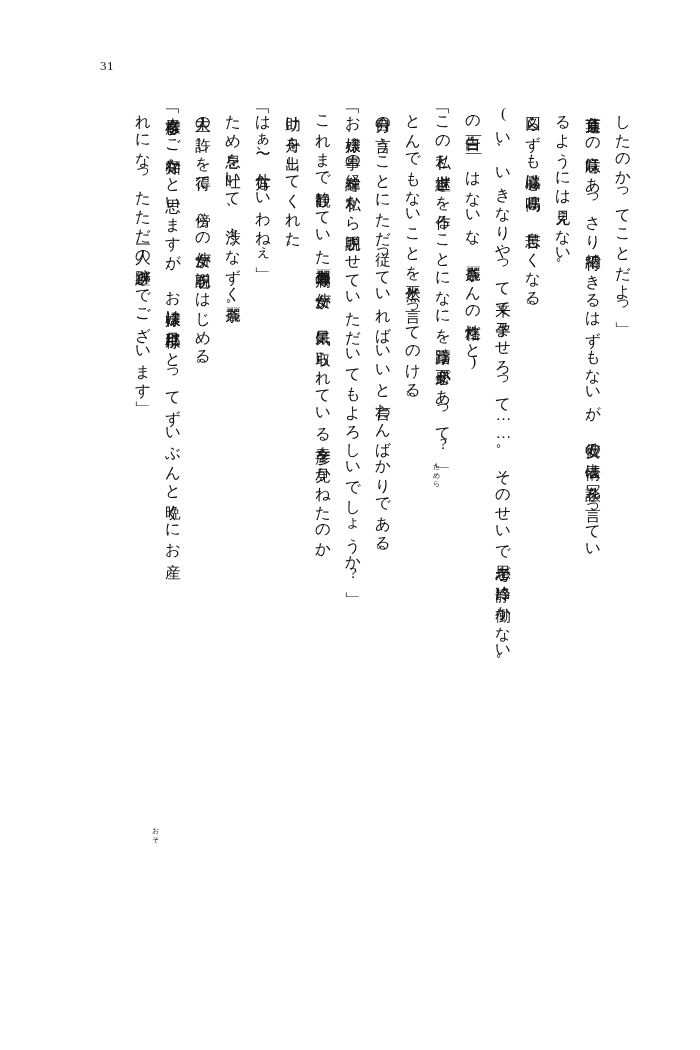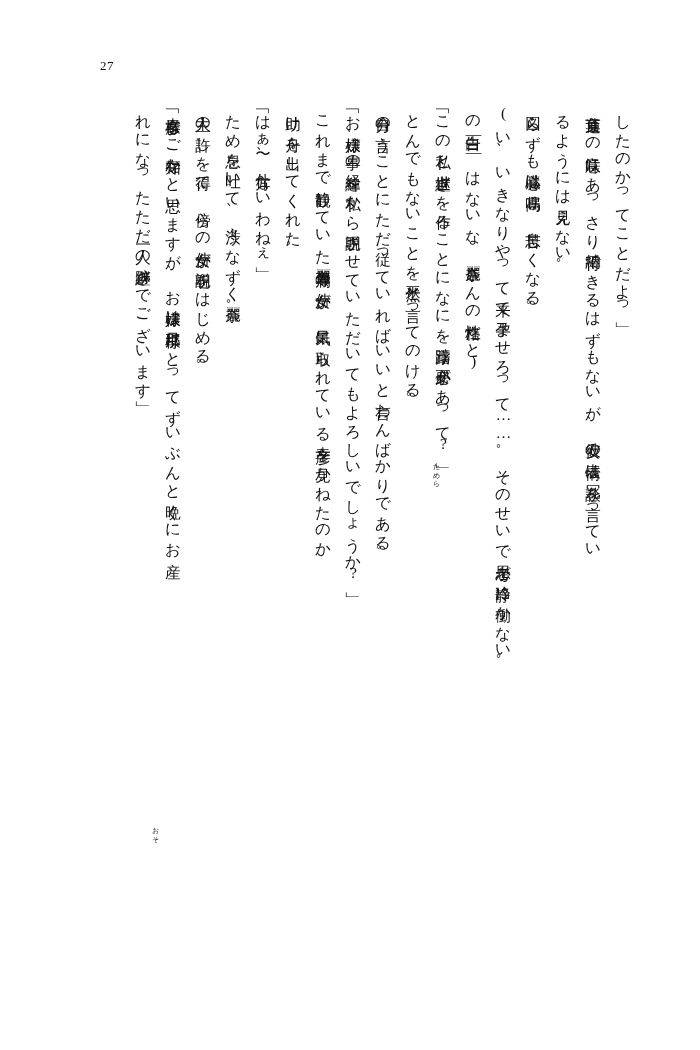--- a/index.html
+++ b/index.html
@@ -57,21 +57,21 @@
     white-space: nowrap;
   }
   .r1 { top: 458px; left: 432px; }
   .r3 { top: 822px; left: 151px; }
 </style>
 </head>
 <body>
 
 <div class="page">
 
-  <div class="page-number">27</div>
+  <div class="page-number">31</div>
 
   <div class="body-text">
     <div class="line">したのかってことだよっ」</div>
     <div class="line">言葉通りの意味にあっさり納得できるはずもないが、彼女の表情は冗談を言ってい</div>
     <div class="line">るようには見えない。</div>
     <div class="line">図らずも心臓は高鳴り、息苦しくなる。</div>
     <div class="line">(い、いきなりやって来て孕ませろって……。そのせいで思考が冷静に働かない。</div>
     <div class="line">の告白——はないな、麗奈さんの性格だと)</div>
     <div class="line">「この私と世継ぎを作ることになにを躊躇う必要があって?」</div>
     <div class="line">とんでもないことを平然と言ってのける。</div>

